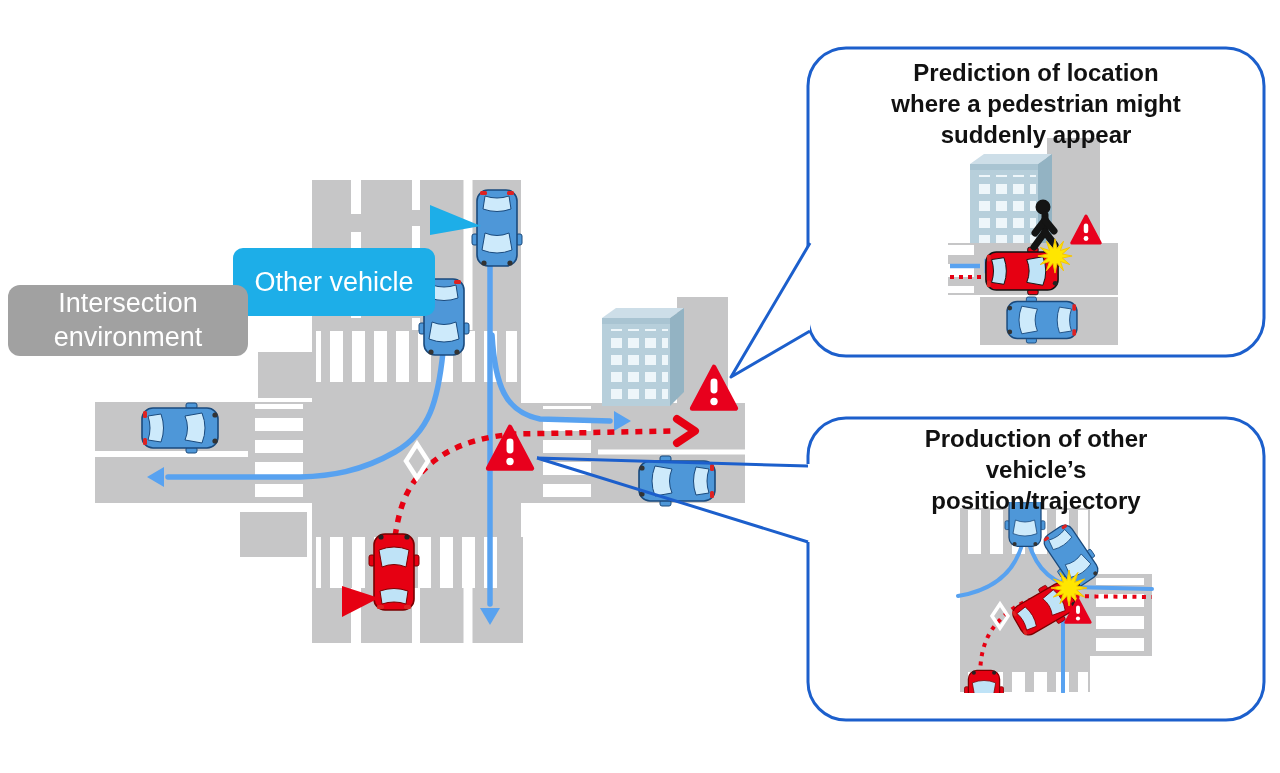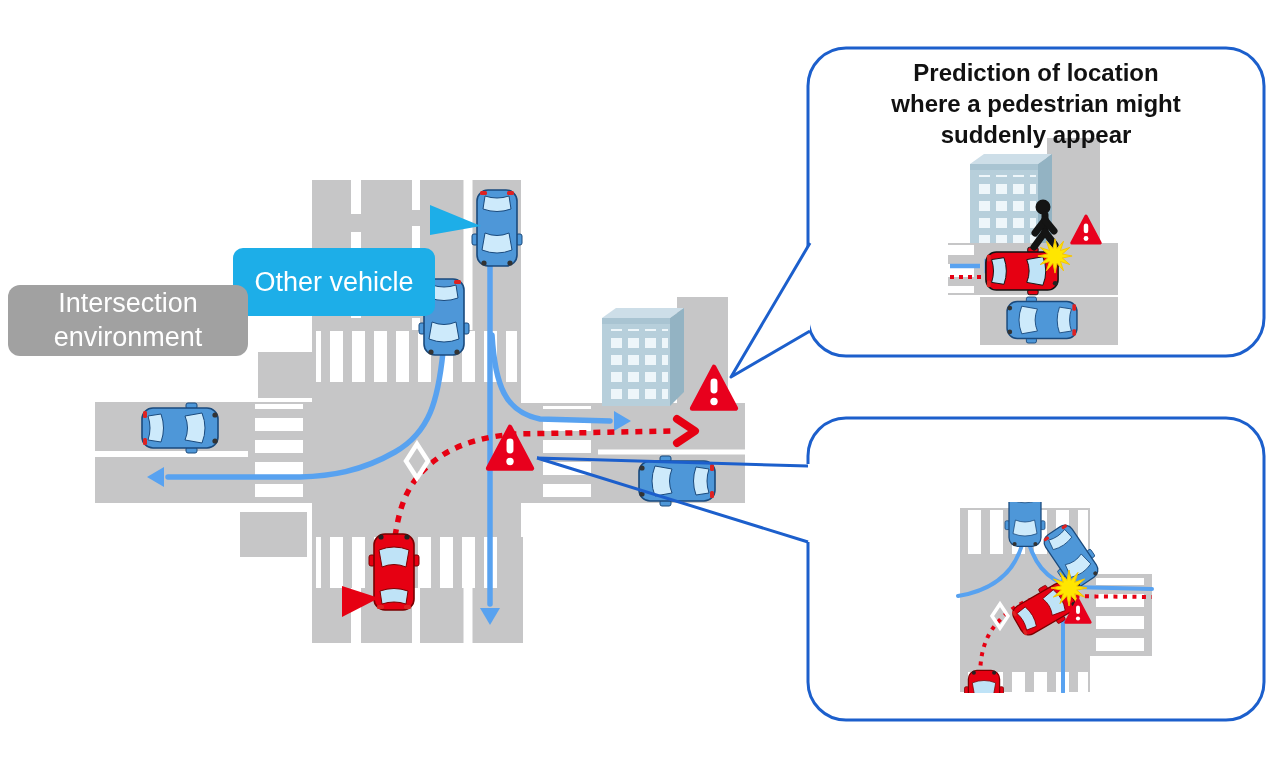--- a/index.html
+++ b/index.html
@@ -185,14 +185,17 @@
 <div class="overlay speech speech-blue" style="left:233px;top:200px;width:202px;height:68px;margin-top:48px;">Other vehicle</div>
 
 <div class="overlay env-label" style="left:8px;top:285px;width:240px;height:71px;">Intersection
 environment</div>
 
 
 <div class="overlay callout-title" style="left:836px;top:57px;width:400px;">Prediction of location
 where a pedestrian might
 suddenly appear</div>
 
+<div class="overlay callout-title" style="left:836px;top:423px;width:400px;">Production of other
+vehicle’s
+position/trajectory</div>
 
 </div>
 
 </body></html>

